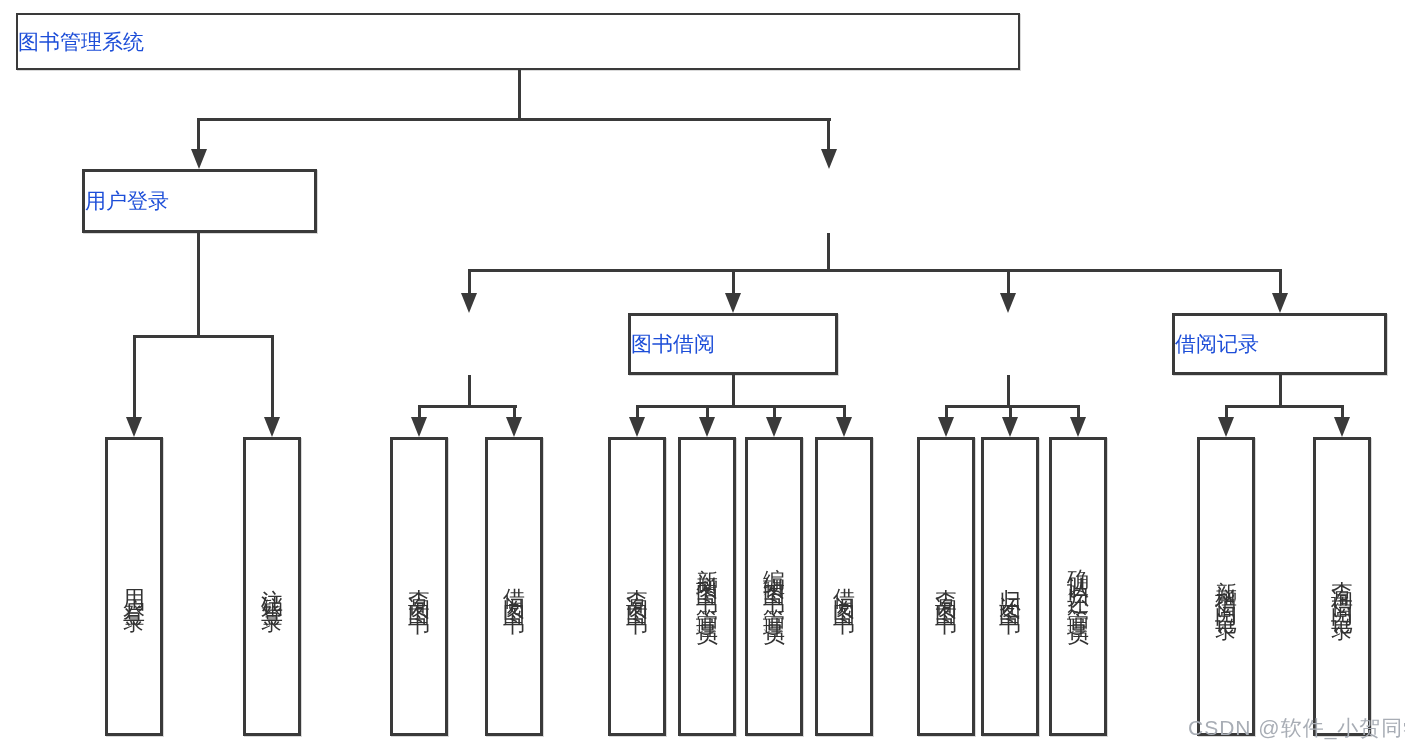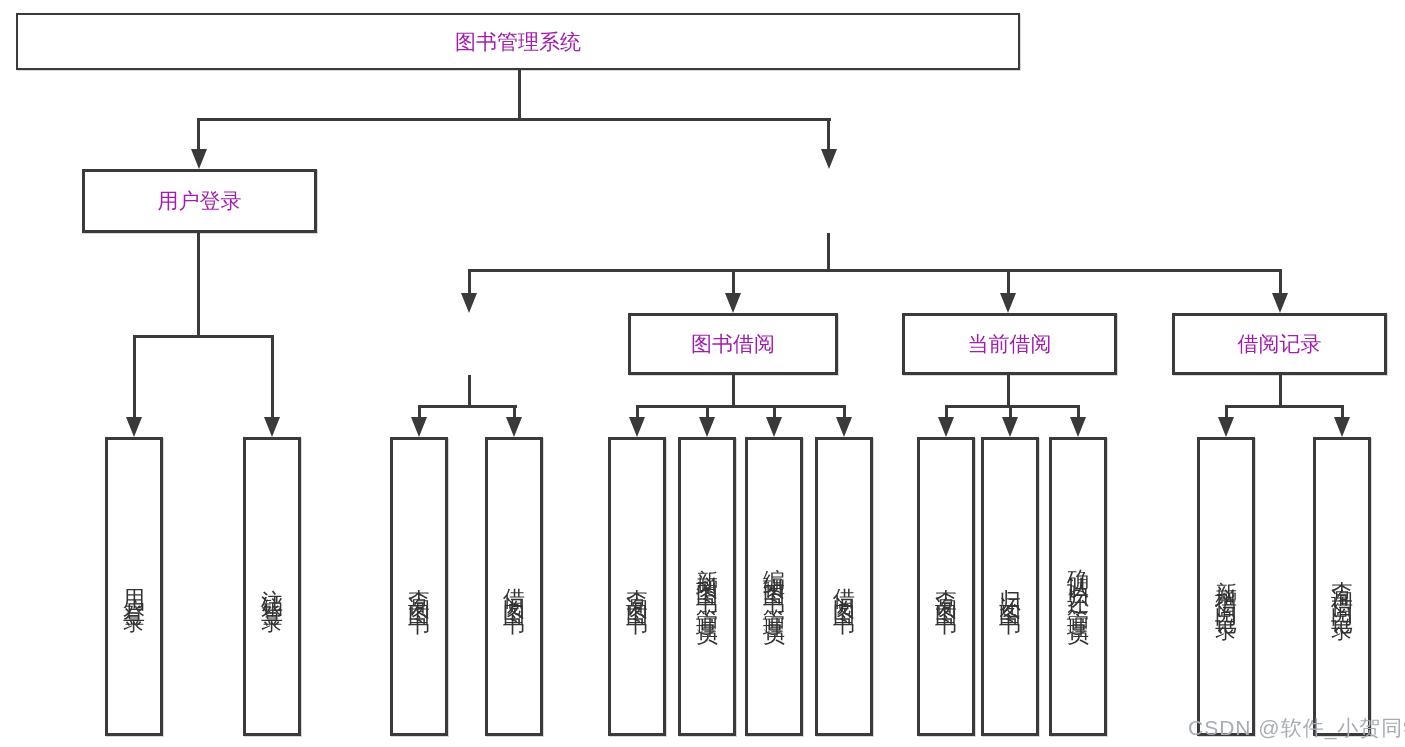--- a/index.html
+++ b/index.html
@@ -2,22 +2,22 @@
 <html><head>
 <meta charset="utf-8">
 <style>
   html,body{margin:0;padding:0;background:#fff;}
   .canvas{
     position:relative;width:1405px;height:747px;background:#fff;
     font-family:"Liberation Sans", sans-serif;overflow:hidden;
   }
   .box{
     position:absolute;border:3px solid #3a3a3a;background:#fff;
-    display:flex;align-items:center;justify-content:center;
-    font-size:21px;color:#a21caf;box-sizing:border-box;
+    display:flex;align-items:center;justify-content:flex-start;
+    font-size:21px;color:#1d4ed8;box-sizing:border-box;
     box-shadow:1px 1px 0 rgba(0,0,0,0.15);
   }
   .root{border-width:2px;}
   .vbox{
     position:absolute;top:437px;width:58px;height:299px;
     border:3px solid #3a3a3a;background:#fff;box-sizing:border-box;
     display:flex;align-items:center;justify-content:center;
     box-shadow:1px 1px 0 rgba(0,0,0,0.15);
   }
   .vtext{
@@ -73,23 +73,20 @@
   <div class="arrow" style="left:461px;top:293px;"></div>
   <div class="vline" style="left:732px;top:269px;height:27px;"></div>
   <div class="arrow" style="left:725px;top:293px;"></div>
   <div class="vline" style="left:1007px;top:269px;height:27px;"></div>
   <div class="arrow" style="left:1000px;top:293px;"></div>
   <div class="vline" style="left:1279px;top:269px;height:27px;"></div>
   <div class="arrow" style="left:1272px;top:293px;"></div>
 
   <div class="box" style="left:628px;top:313px;width:210px;height:62px;">
     <span>图书借阅</span>
-  </div>
-  <div class="box" style="left:902px;top:313px;width:215px;height:62px;">
-    <span>当前借阅</span>
   </div>
   <div class="box" style="left:1172px;top:313px;width:215px;height:62px;">
     <span>借阅记录</span>
   </div>
 
   <div class="vline" style="left:468px;top:375px;height:33px;"></div>
   <div class="hline" style="left:418px;top:405px;width:99px;"></div>
   <div class="vline" style="left:418px;top:405px;height:14px;"></div>
   <div class="arrow" style="left:411px;top:417px;"></div>
   <div class="vline" style="left:513px;top:405px;height:14px;"></div>

